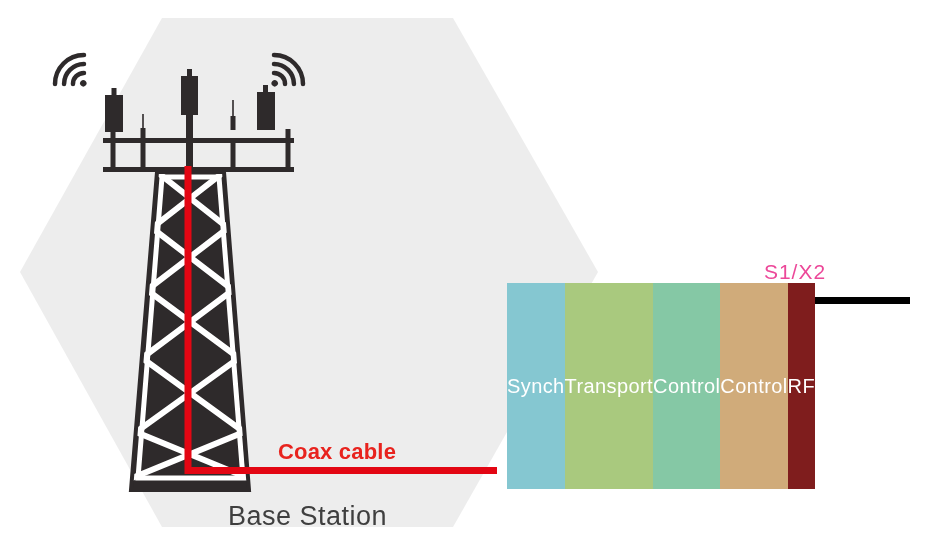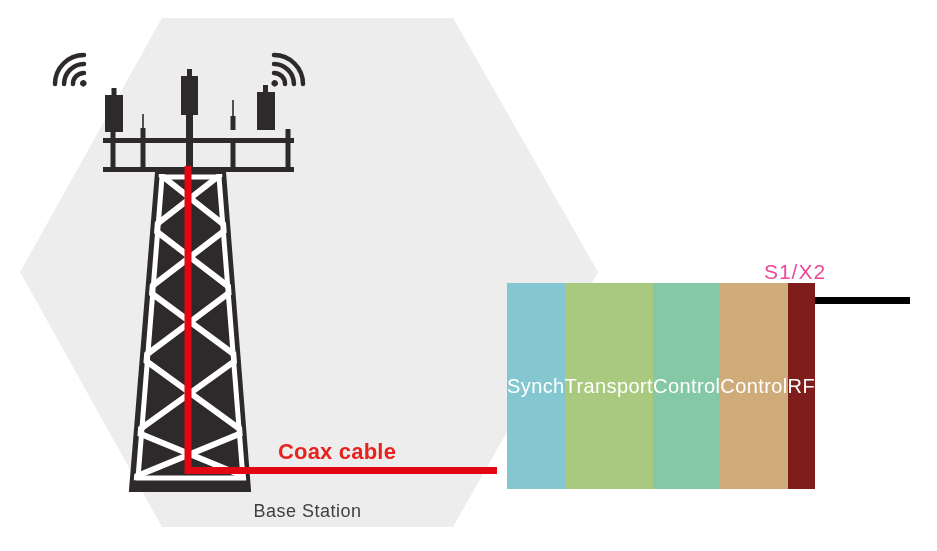--- a/index.html
+++ b/index.html
@@ -12,21 +12,21 @@
     position:absolute;left:507px;top:283px;width:165px;height:206px;
     display:flex;flex-direction:row;
   }
   .stack-layer{
     flex:1;display:flex;align-items:center;justify-content:center;
     font-size:20px;letter-spacing:0.4px;color:#ffffff;
   }
   .label{position:absolute;white-space:nowrap;}
   .coax-label{left:272px;top:439px;width:130px;font-size:22px;text-align:center;letter-spacing:0.2px;font-weight:bold;}
   .s1x2-label{left:680px;top:260px;width:230px;font-size:21px;text-align:center;letter-spacing:1px;}
-  .base-station-label{left:162px;top:501px;width:291px;font-size:18px;text-align:center;letter-spacing:0.5px;}
+  .base-station-label{left:162px;top:501px;width:291px;font-size:27px;text-align:center;letter-spacing:0.5px;}
 </style>
 </head>
 <body>
 
 <div class="stage">
 
   <svg class="scene-svg" width="937" height="551" viewBox="0 0 937 551">
 
     <polygon points="162,18 453,18 598,272 453,527 162,527 20,272" fill="#ededed"></polygon>
 

